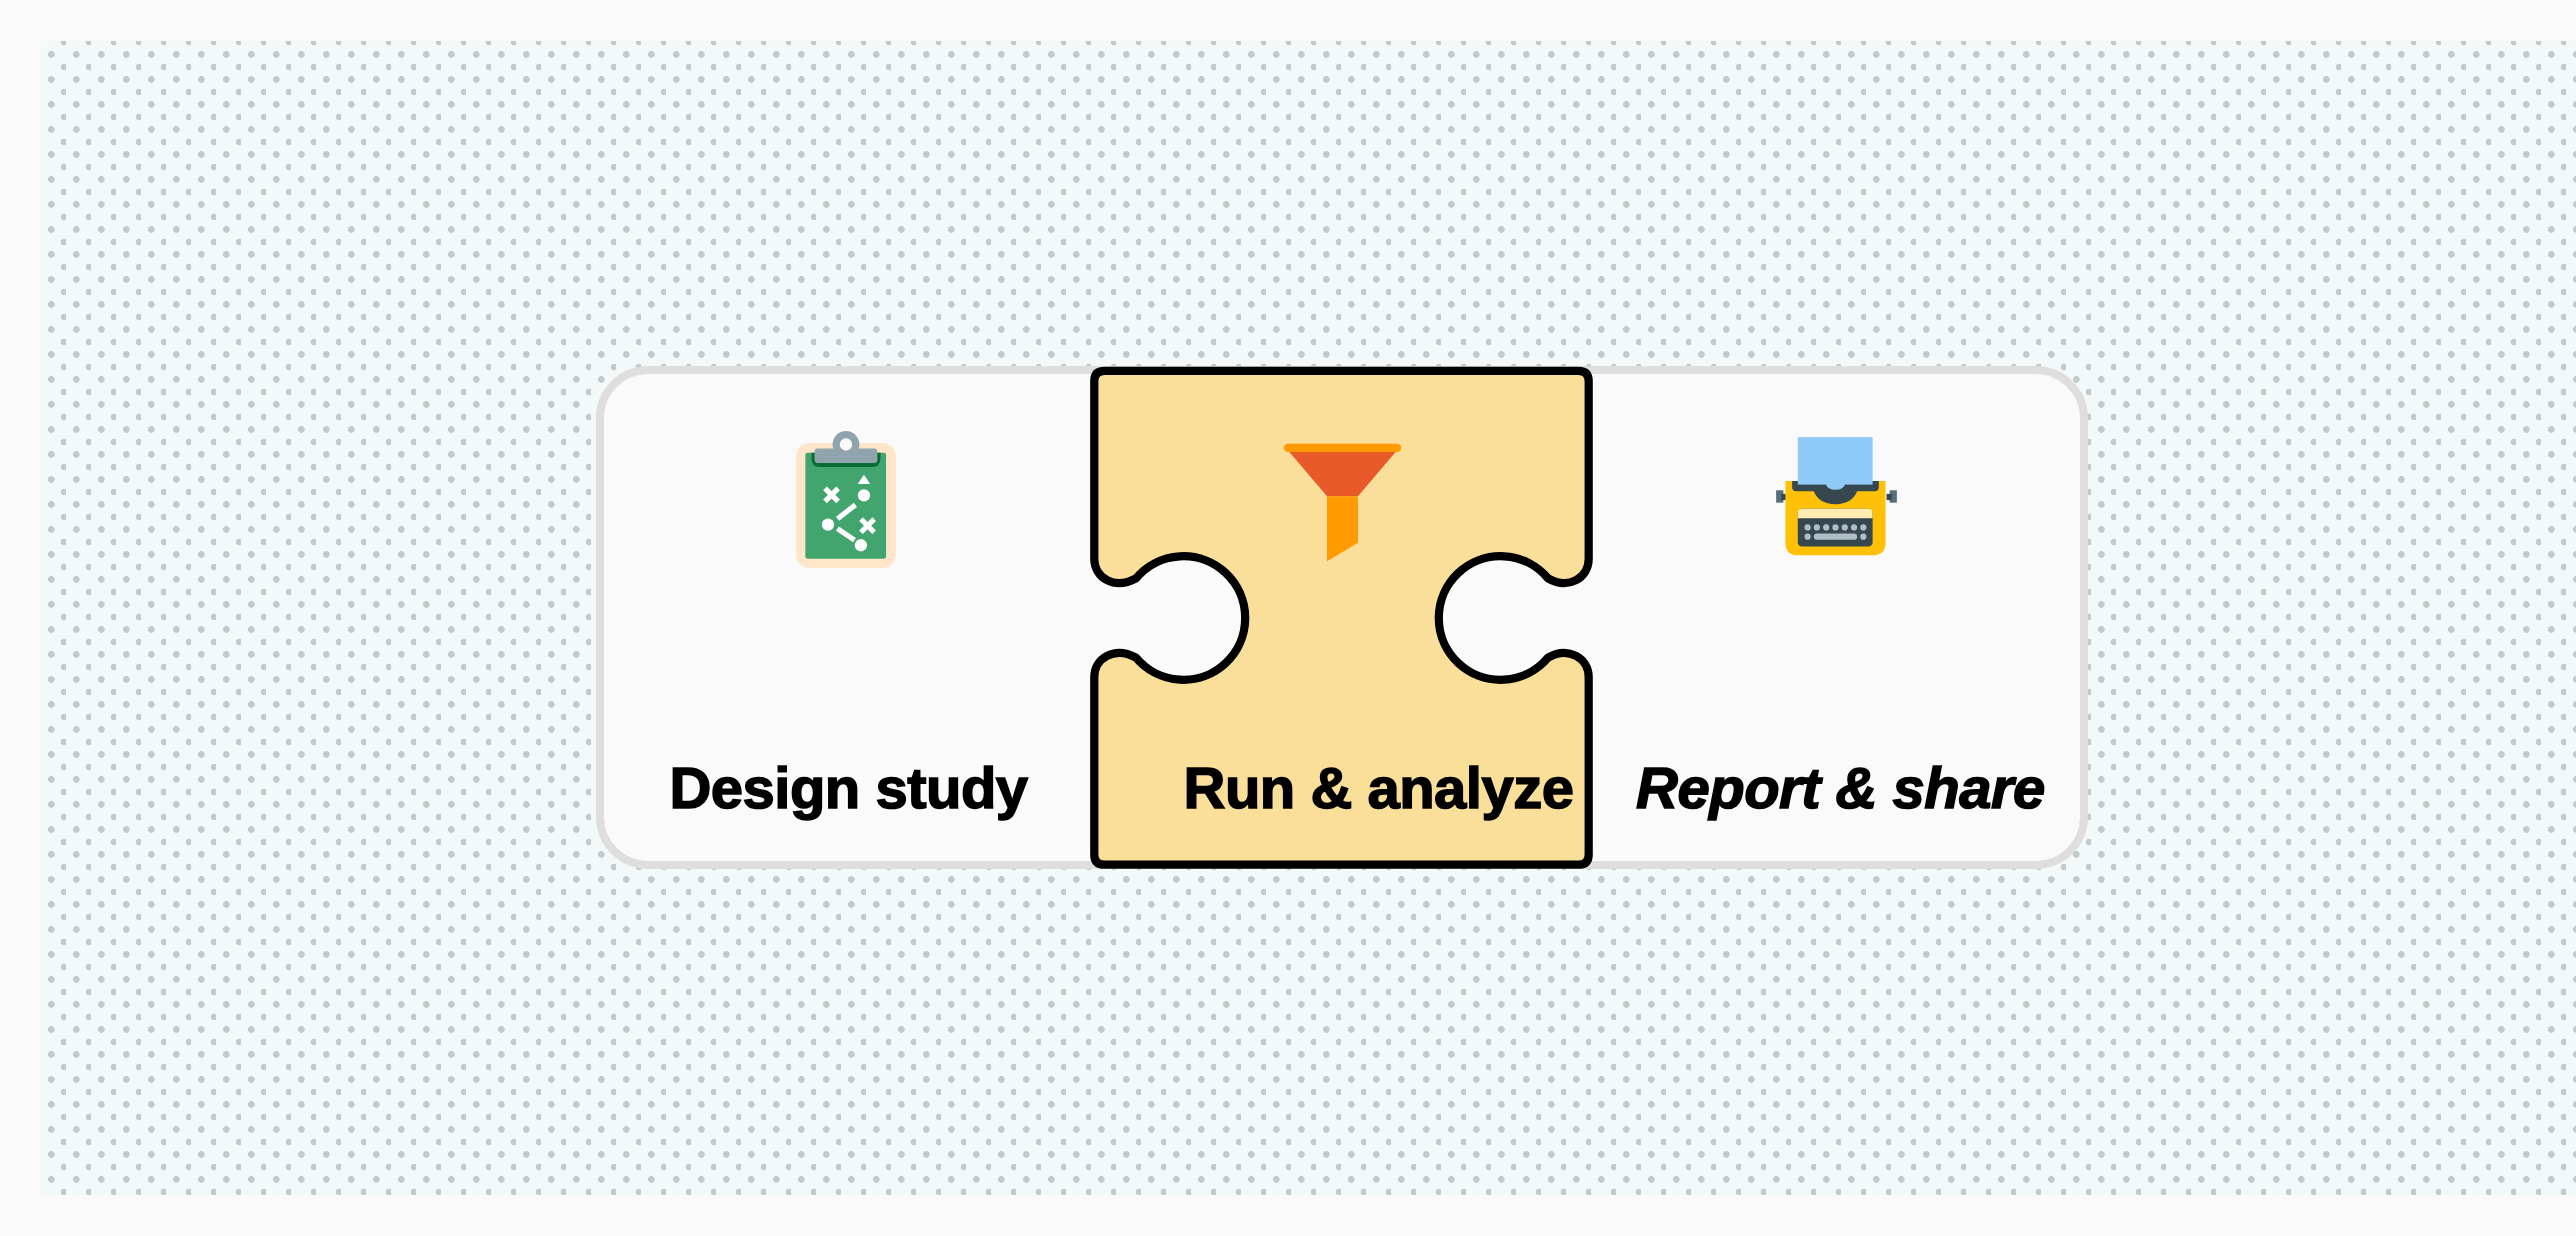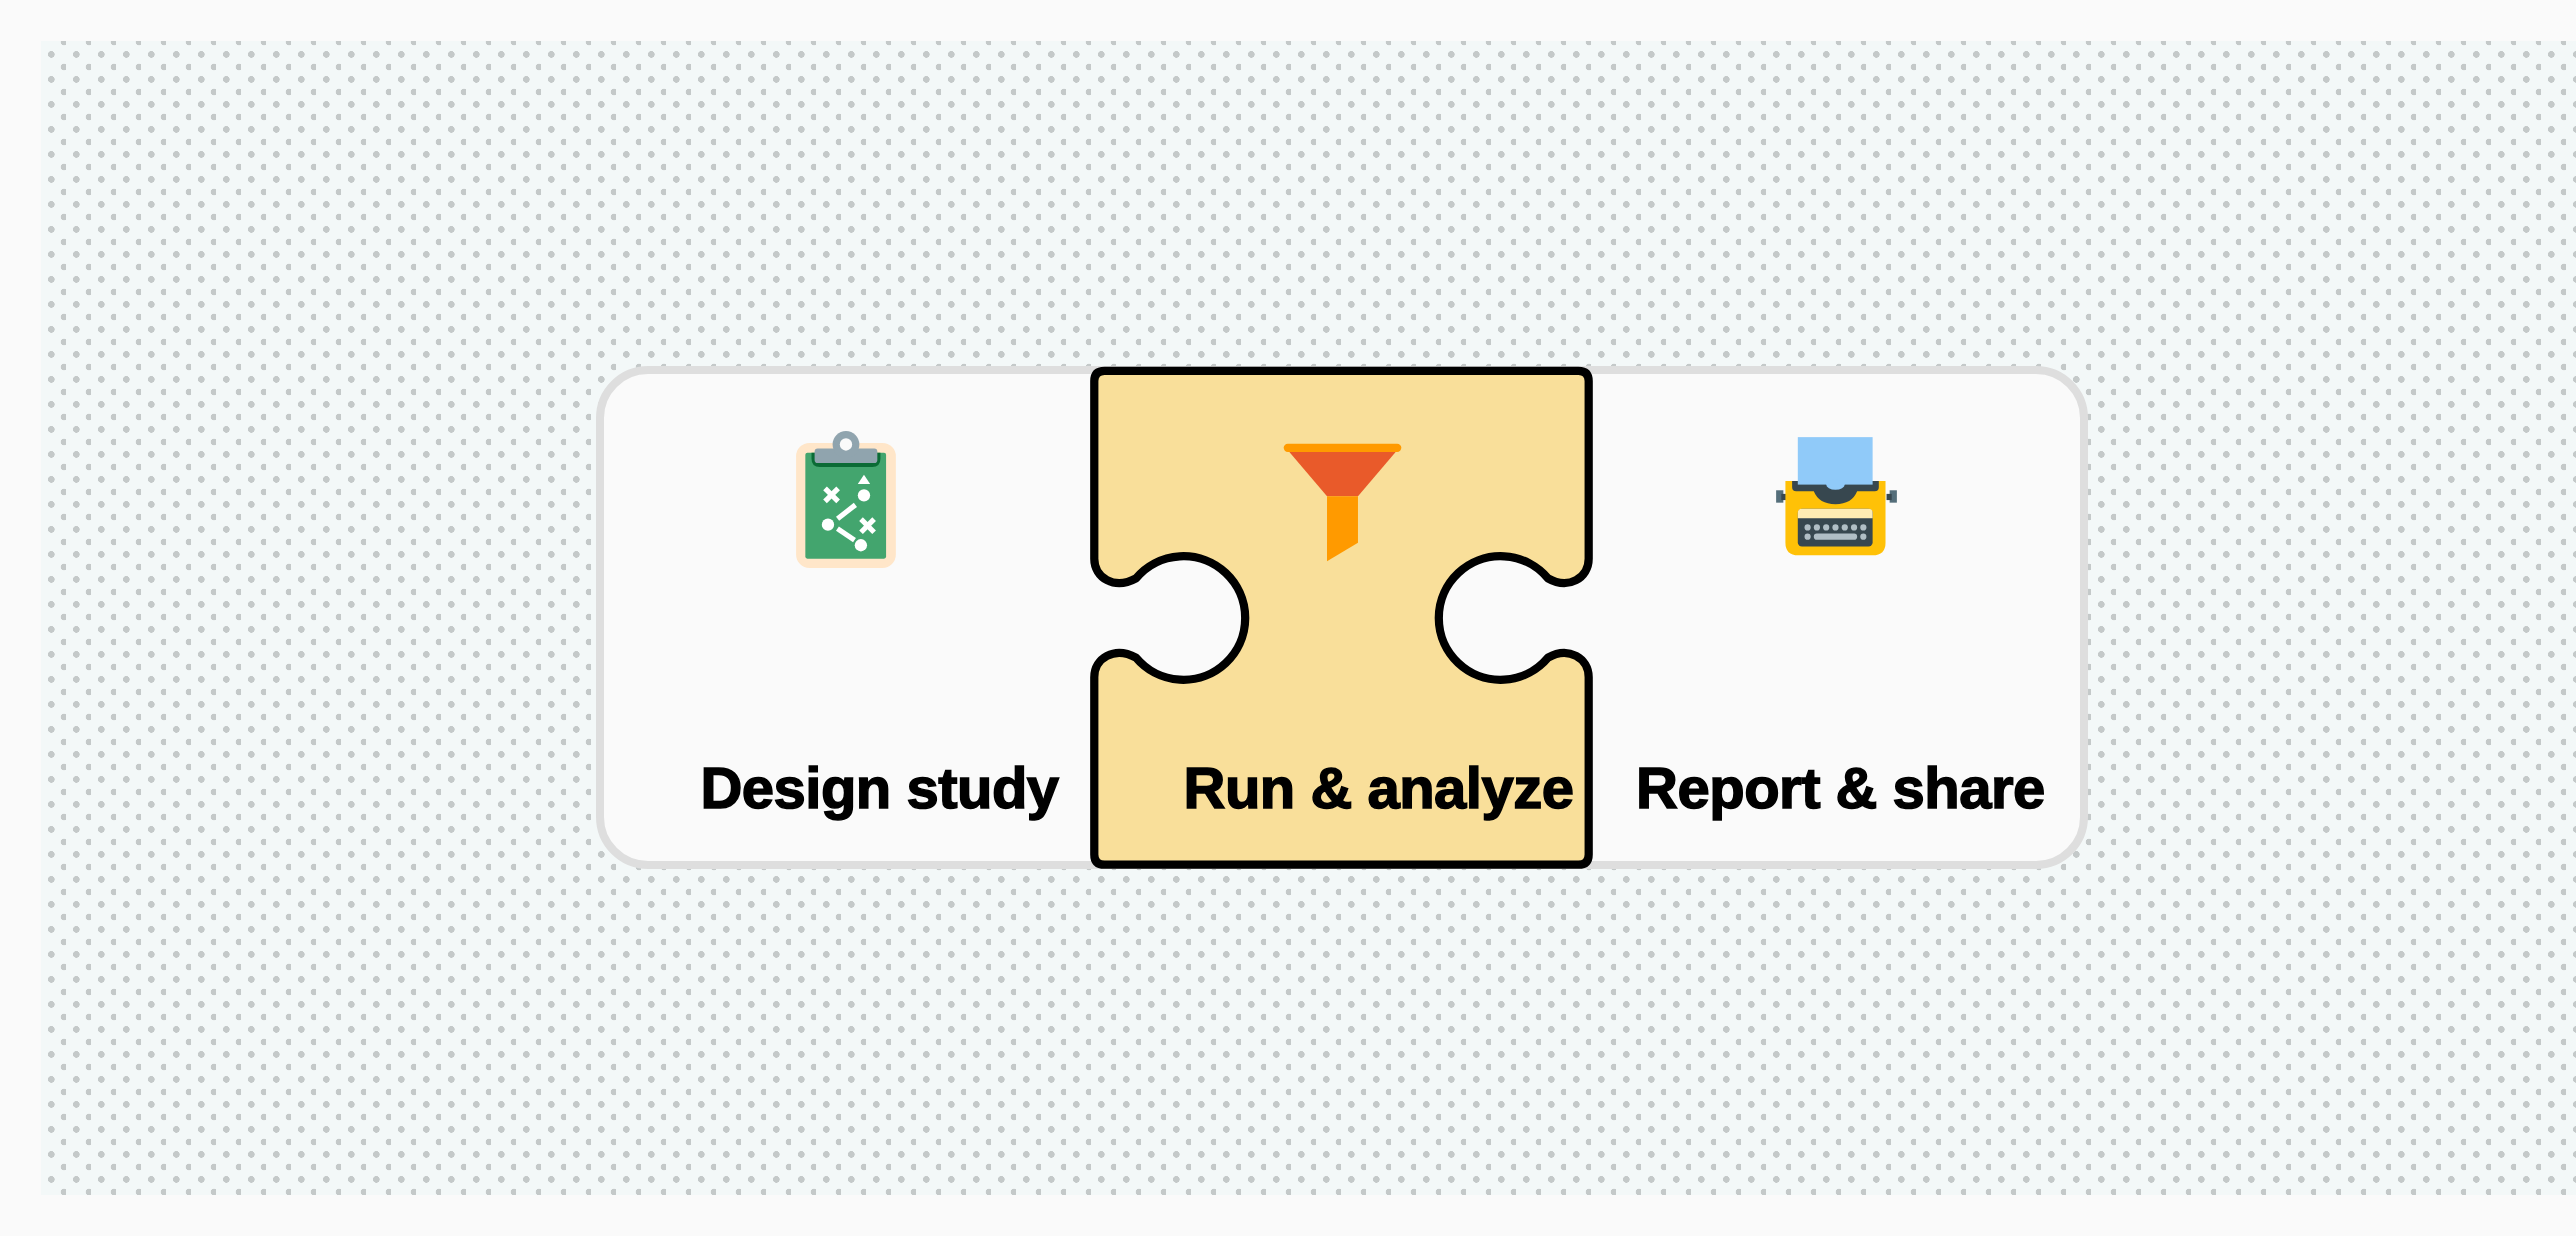--- a/index.html
+++ b/index.html
@@ -96,21 +96,21 @@
         <rect x="-5" y="-18" width="10" height="36"></rect>
       </g>
     <g transform="translate(104,163) rotate(-38)">
         <rect x="-22" y="-5" width="44" height="10"></rect>
       </g>
     <g transform="translate(103,207) rotate(34)">
         <rect x="-20" y="-5" width="40" height="10"></rect>
       </g>
   </g>
 </svg>
-<div class="step-label" style="left:596px; width:505px;margin-left:31px;">Design study</div>
+<div class="step-label" style="left:596px; width:505px;">Design study</div>
 
 <div class="step-zone" style="left:1090px; width:503px;"></div>
 <svg class="step-icon" style="left:1278px; top:438px;" width="129" height="129" viewBox="0 0 250 250">
   <polygon points="22,27 228,27 155,113 95,113" fill="#e95a2a"></polygon>
   <rect x="11" y="11" width="228" height="16" rx="8" fill="#ff9a00"></rect>
   <polygon points="95,113 155,113 155,203 95,239" fill="#ff9a00"></polygon>
 </svg>
 <div class="step-label" style="left:1090px; width:577px;">Run &amp; analyze</div>
 
 <div class="step-zone" style="left:1593px; width:495px;"></div>
@@ -131,14 +131,14 @@
       <circle cx="105" cy="183" r="6"></circle>
     <circle cx="123" cy="183" r="6"></circle>
       <circle cx="141" cy="183" r="6"></circle>
       <circle cx="159" cy="183" r="6"></circle>
     <circle cx="177" cy="183" r="6"></circle>
     <circle cx="69" cy="201" r="6"></circle>
       <circle cx="177" cy="201" r="6"></circle>
     <rect x="81" y="195" width="84" height="12" rx="6"></rect>
   </g>
 </svg>
-<div class="step-label" style="left:1593px; width:495px;">Report &amp; share</div>
+<div class="step-label" style="left:1593px; width:495px;font-style:italic;">Report &amp; share</div>
 
 
 </body></html>

